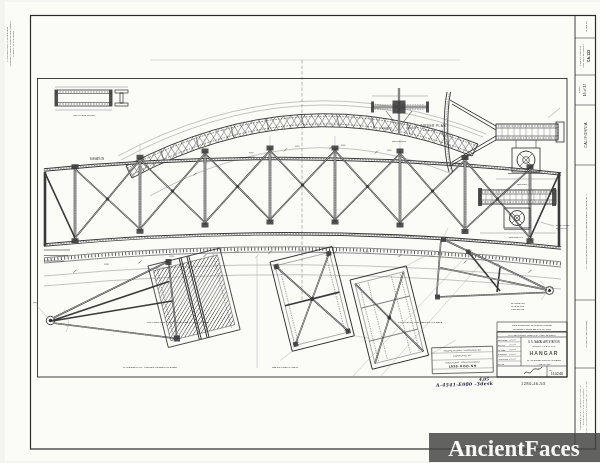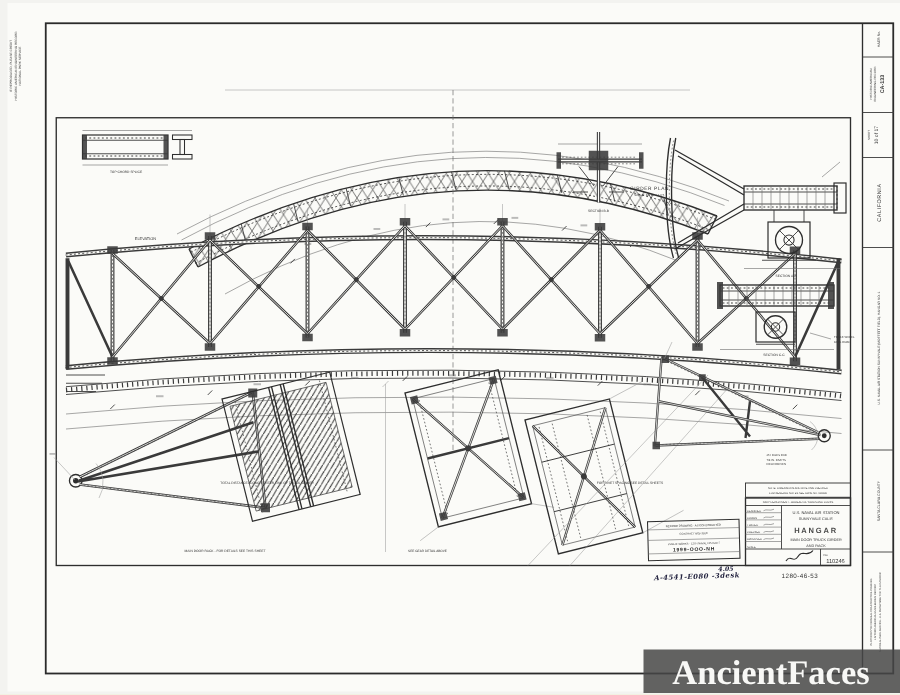--- a/index.html
+++ b/index.html
@@ -1,16 +1,16 @@
 <!DOCTYPE html>
 <html><head>
 <meta charset="utf-8">
 <style>
   html,body{margin:0;padding:0;background:#e9e9e6;}
-  .stage{position:relative;width:600px;height:463px;background:#fef9c3;overflow:hidden;
+  .stage{position:relative;width:600px;height:463px;background:#0f766e;overflow:hidden;
          font-family:"Liberation Sans", sans-serif;}
   svg{position:absolute;left:0;top:0;}
   
   .s1{stroke:#2e2e2e;stroke-width:.9;fill:none}
   .s2{stroke:#3a3a3a;stroke-width:.6;fill:none}
   .s3{stroke:#6d6d6d;stroke-width:.4;fill:none}
   .s4{stroke:#979797;stroke-width:.35;fill:none}
   .mD{stroke:#3a3a3a;fill:none}   
   .mW{stroke:#fbfbf8;fill:none}   
   .riv{stroke:#3a3a3a;stroke-width:.65;fill:none;stroke-dasharray:.7 2.1;stroke-linecap:round}

